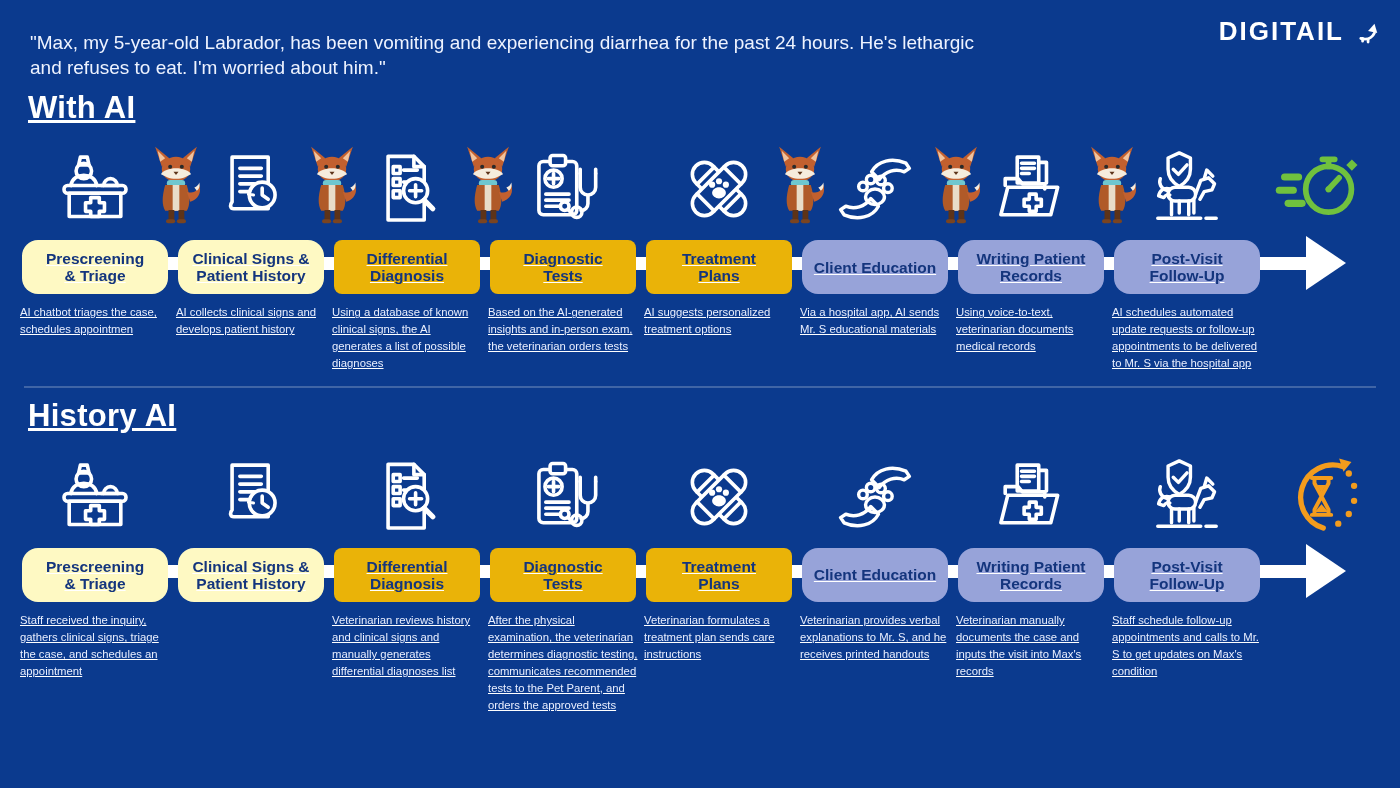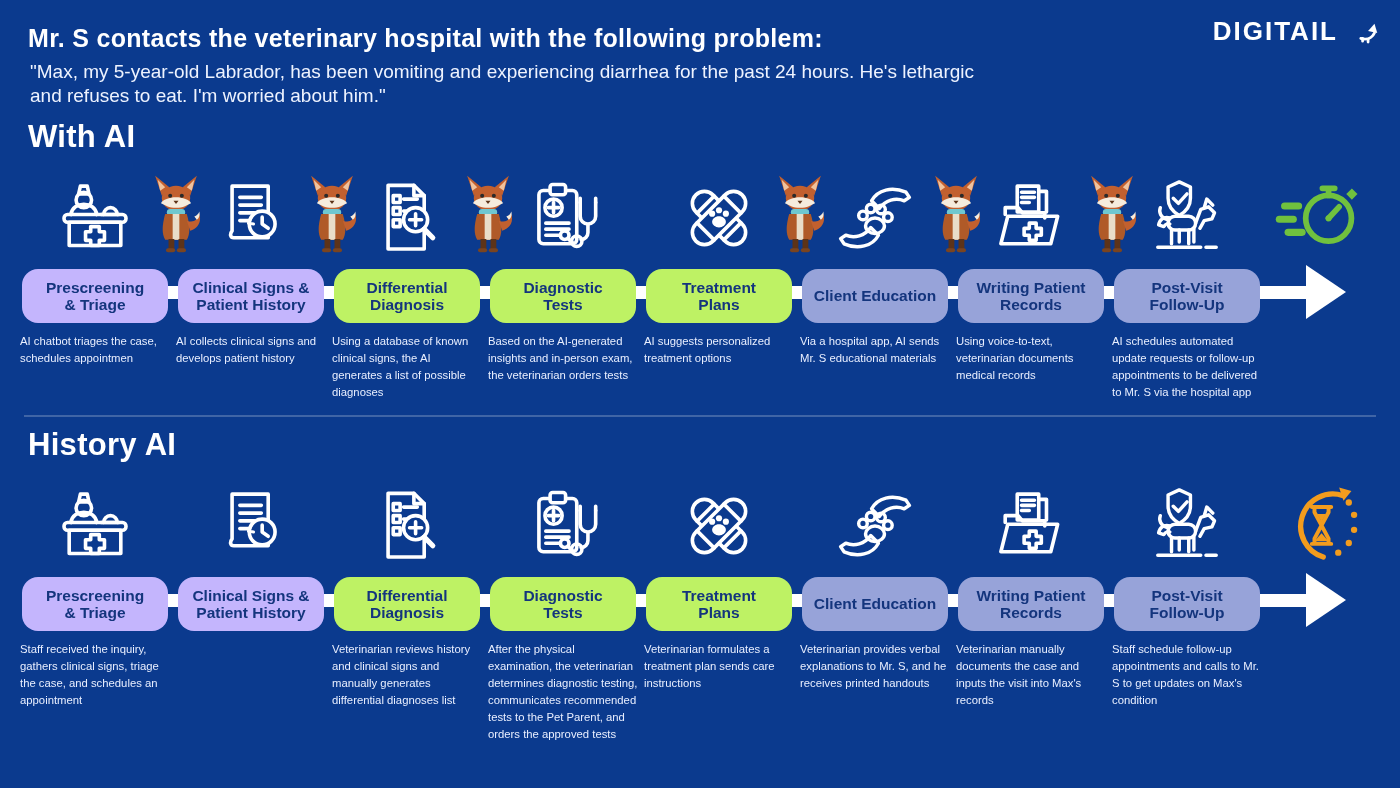--- a/index.html
+++ b/index.html
@@ -9,43 +9,43 @@
     background:#0b3a8e;
     font-family:"Liberation Sans","DejaVu Sans",sans-serif;
     color:#ffffff;
   }
   .canvas { position:relative; width:1400px; height:788px; background:#0b3a8e; }
 
   
   .header { position:relative; padding:24px 28px 0 28px; }
   .main-title { margin:0; font-size:25px; font-weight:800; letter-spacing:.3px; line-height:1.15; }
   .quote { margin:7px 0 0 2px; font-size:19px; font-weight:400; color:#eef3ff; line-height:1.3; max-width:970px; }
-  .logo { position:absolute; top:16px; right:20px; display:flex; align-items:center; gap:20px; }
+  .logo { position:absolute; top:16px; right:20px; display:flex; align-items:center; gap:14px; }
   .logo-text { font-size:26px; font-weight:800; letter-spacing:2px; }
   .logo-tail { width:22px; height:24px; }
 
   
-  .section { position:relative; }
+  .section { position:relative;text-decoration:underline; }
   .section-title { margin:10px 0 2px 28px; font-size:31px; font-weight:800; letter-spacing:.3px; }
   .divider { margin:14px 24px 0 24px; border:0; border-top:2px solid rgba(255,255,255,.22); height:0; }
 
   .timeline { position:relative; margin-left:22px; width:1356px; }
   .steps { position:relative; display:flex; gap:10px; }
   .step { position:relative; flex:0 0 146px; width:146px; display:flex; flex-direction:column; align-items:center; }
   .icon-area { position:relative; height:104px; width:100%; display:flex; align-items:flex-end; justify-content:center; margin-bottom:8px; }
   .step-icon { width:86px; height:86px; color:#ffffff; }
 
   .pill {
     position:relative; z-index:2; width:100%; height:54px; border-radius:16px;
     display:flex; align-items:center; justify-content:center; text-align:center;
     font-weight:800; font-size:15.5px; line-height:1.12; color:#14357d;
     padding:2px 6px; white-space:pre-line;
   }
-  .pill.green { background:#c4b5fd; }
-  .pill.teal  { background:#bef264; }
+  .pill.green { background:#fef9c3; }
+  .pill.teal  { background:#eab308;border-radius:8px; }
   .pill.peri  { background:#97a3d9; }
 
   .desc { margin:10px 0 0 0; font-size:11.3px; line-height:1.5; color:#e9efff; width:150px; }
 
   .track { position:absolute; z-index:1; left:2px; top:129px; width:1284px; height:13px; background:#ffffff; }
   .arrowhead { position:absolute; z-index:1; left:1284px; top:108px; width:0; height:0;
     border-top:27px solid transparent; border-bottom:27px solid transparent; border-left:40px solid #ffffff; }
 
   .outcome { position:absolute; z-index:2; left:1252px; top:12px; width:88px; height:88px; }
   .outcome svg { width:88px; height:88px; }
@@ -200,21 +200,20 @@
       <path d="M3 20c6 2 12 0 15-6"></path>
       <path d="M18 4l3 10-10-2" fill="currentColor" stroke="none"></path>
       <path d="M5 20v3M11 21v3"></path>
     </g>
   </defs>
 </svg>
 
 <div class="canvas">
 
   <div class="header">
-    <h1 class="main-title">Mr. S contacts the veterinary hospital with the following problem:</h1>
     <p class="quote">"Max, my 5-year-old Labrador, has been vomiting and experiencing diarrhea for the past 24 hours. He's lethargic and refuses to eat. I'm worried about him."</p>
     <div class="logo">
       <span class="logo-text">DIGITAIL</span>
       <svg class="logo-tail" viewBox="0 0 24 26">
           <use href="#i-logo-tail"></use>
         </svg>
     </div>
   </div>
 
   <section class="section">

